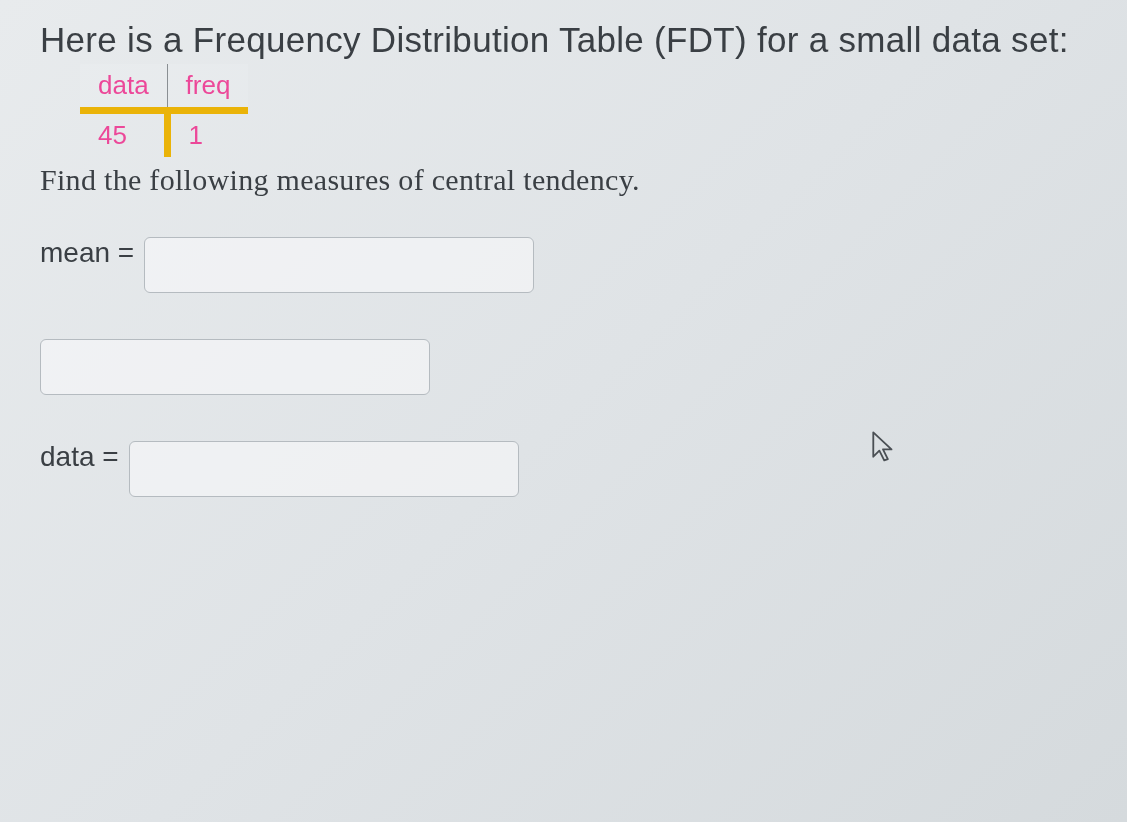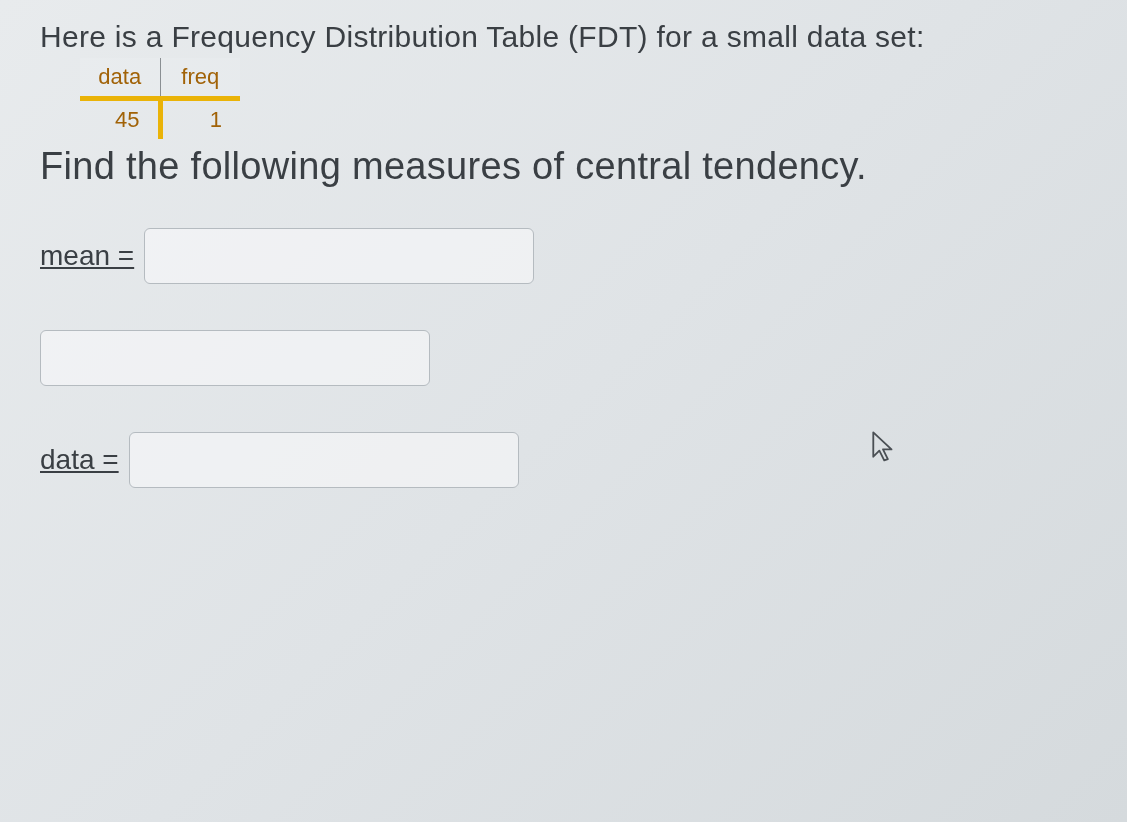--- a/index.html
+++ b/index.html
@@ -11,64 +11,64 @@
       font-family: Arial, Helvetica, sans-serif;
       background: linear-gradient(135deg, #e8ebed 0%, #dfe3e6 50%, #d5dadd 100%);
       width: 1127px;
       height: 822px;
       padding: 20px 40px;
       color: #3a3f44;
       position: relative;
       overflow: hidden;
     }
     .intro-text {
-      font-size: 30px;
+      font-size: 35px;
       color: #3a3f44;
       margin-bottom: 4px;
       letter-spacing: 0.3px;
     }
     table.fdt {
       border-collapse: collapse;
       margin-left: 40px;
       margin-bottom: 6px;
-      font-size: 22px;
-      color: #a16207;
+      font-size: 26px;
+      color: #ec4899;
     }
     table.fdt th {
       font-weight: normal;
       padding: 6px 18px;
       border: 1px solid #8a8f93;
       border-top: none;
       border-bottom: 2px solid #5a5f63;
       text-align: center;
       background: rgba(255,255,255,0.1);
     }
     table.fdt th:first-child { border-left: none; }
     table.fdt th:last-child { border-right: none; }
     table.fdt td {
       padding: 6px 18px;
-      border: 5px solid #eab308;
-      text-align: right;
+      border: 7px solid #eab308;
+      text-align: left;
       min-width: 80px;
     }
     table.fdt tr:last-child td { border-bottom: none; }
     table.fdt td:first-child { border-left: none; }
     table.fdt td:last-child { border-right: none; }
     .prompt-text {
-      font-size: 38px;
+      font-size: 30px;
       color: #3a3f44;
       margin-top: 2px;
       margin-bottom: 40px;
       letter-spacing: 0.3px;
+      font-family: Liberation Serif, serif;
     }
     .answer-row {
       display: flex;
-      align-items: center;
+      align-items: flex-start;
       margin-bottom: 46px;
-      text-decoration: underline;
     }
     .answer-label {
       font-size: 28px;
       color: #3a3f44;
       margin-right: 10px;
     }
     .answer-input {
       width: 390px;
       height: 56px;
       border: 1px solid #b5bbc0;

